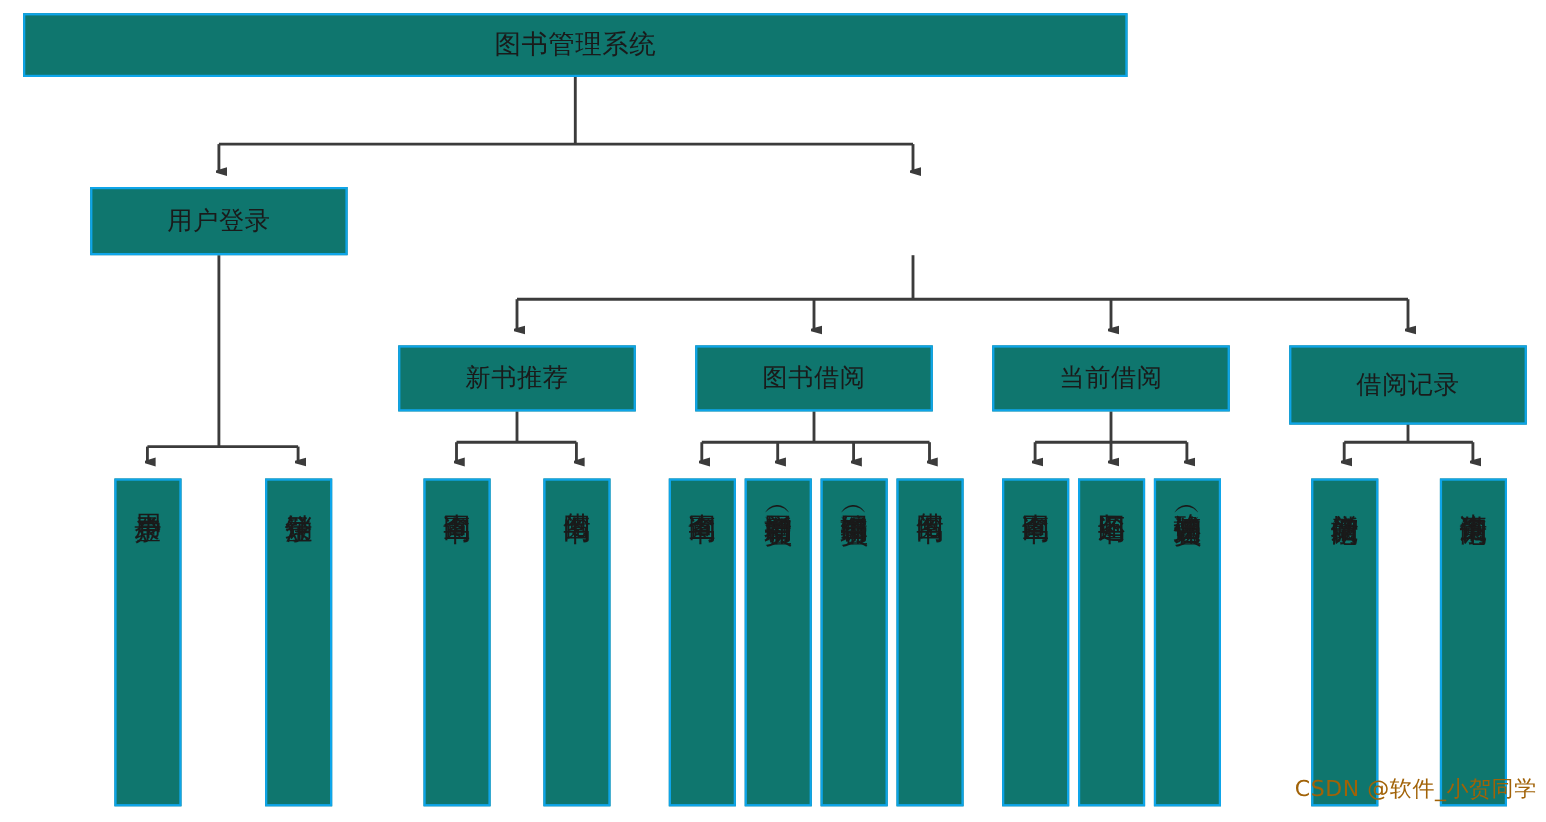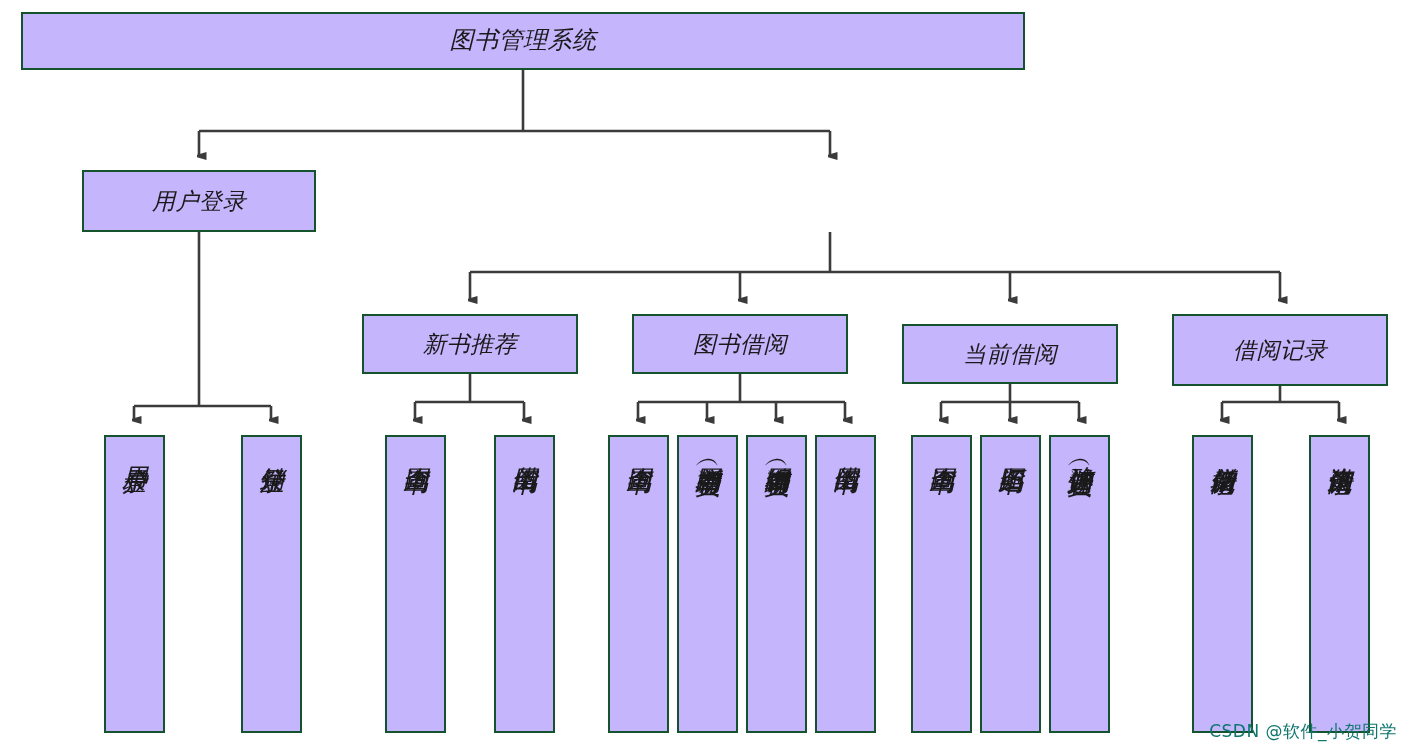--- a/index.html
+++ b/index.html
@@ -17,27 +17,26 @@
   svg.edges{
     position:absolute;
     left:0; top:0;
     width:1405px;
     height:747px;
     pointer-events:none;
   }
   .node{
     position:absolute;
     box-sizing:border-box;
-    background:#c4b5fd;
-    border:2px solid #14532d;
+    background:#0f766e;
+    border:2px solid #0ea5e9;
     display:flex;
     align-items:center;
     justify-content:center;
     color:#1a1a1a;
-    font-style:italic;
   }
   .node .label{
     display:block;
     text-align:center;
     line-height:1.15;
     white-space:nowrap;
   }
   
   .node.horiz .label{
     font-size:23px;
@@ -55,23 +54,23 @@
     text-orientation:upright;
     font-size:25px;
     line-height:1.08;
     letter-spacing:1px;
     white-space:normal;
     max-height:280px;
   }
   .watermark{
     position:absolute;
     right:8px;
-    bottom:4px;
-    font-size:17px;
-    color:#0f766e;
+    bottom:16px;
+    font-size:20px;
+    color:#a16207;
     letter-spacing:0.5px;
     white-space:nowrap;
     font-family:"DejaVu Sans","Liberation Sans",sans-serif;
   }
 </style>
 </head>
 <body>
 
 <div id="canvas">
 
@@ -133,21 +132,21 @@
   <div class="node horiz" style="left:82px; top:170px; width:234px; height:62px;">
     <span class="label">用户登录</span>
   </div>
 
   <div class="node horiz" style="left:632px; top:314px; width:216px; height:60px;">
     <span class="label">图书借阅</span>
   </div>
   <div class="node horiz" style="left:362px; top:314px; width:216px; height:60px;">
     <span class="label">新书推荐</span>
   </div>
-  <div class="node horiz" style="left:902px; top:314px; width:216px; height:60px;margin-top:10px;">
+  <div class="node horiz" style="left:902px; top:314px; width:216px; height:60px;">
     <span class="label">当前借阅</span>
   </div>
   <div class="node horiz" style="left:1172px; top:314px; width:216px; height:72px;">
     <span class="label">借阅记录</span>
   </div>
 
   <div class="node vert" style="left:104px; top:435px; width:61px; height:298px;">
     <span class="label">用户登录</span>
   </div>
   <div class="node vert" style="left:241px; top:435px; width:61px; height:298px;">

